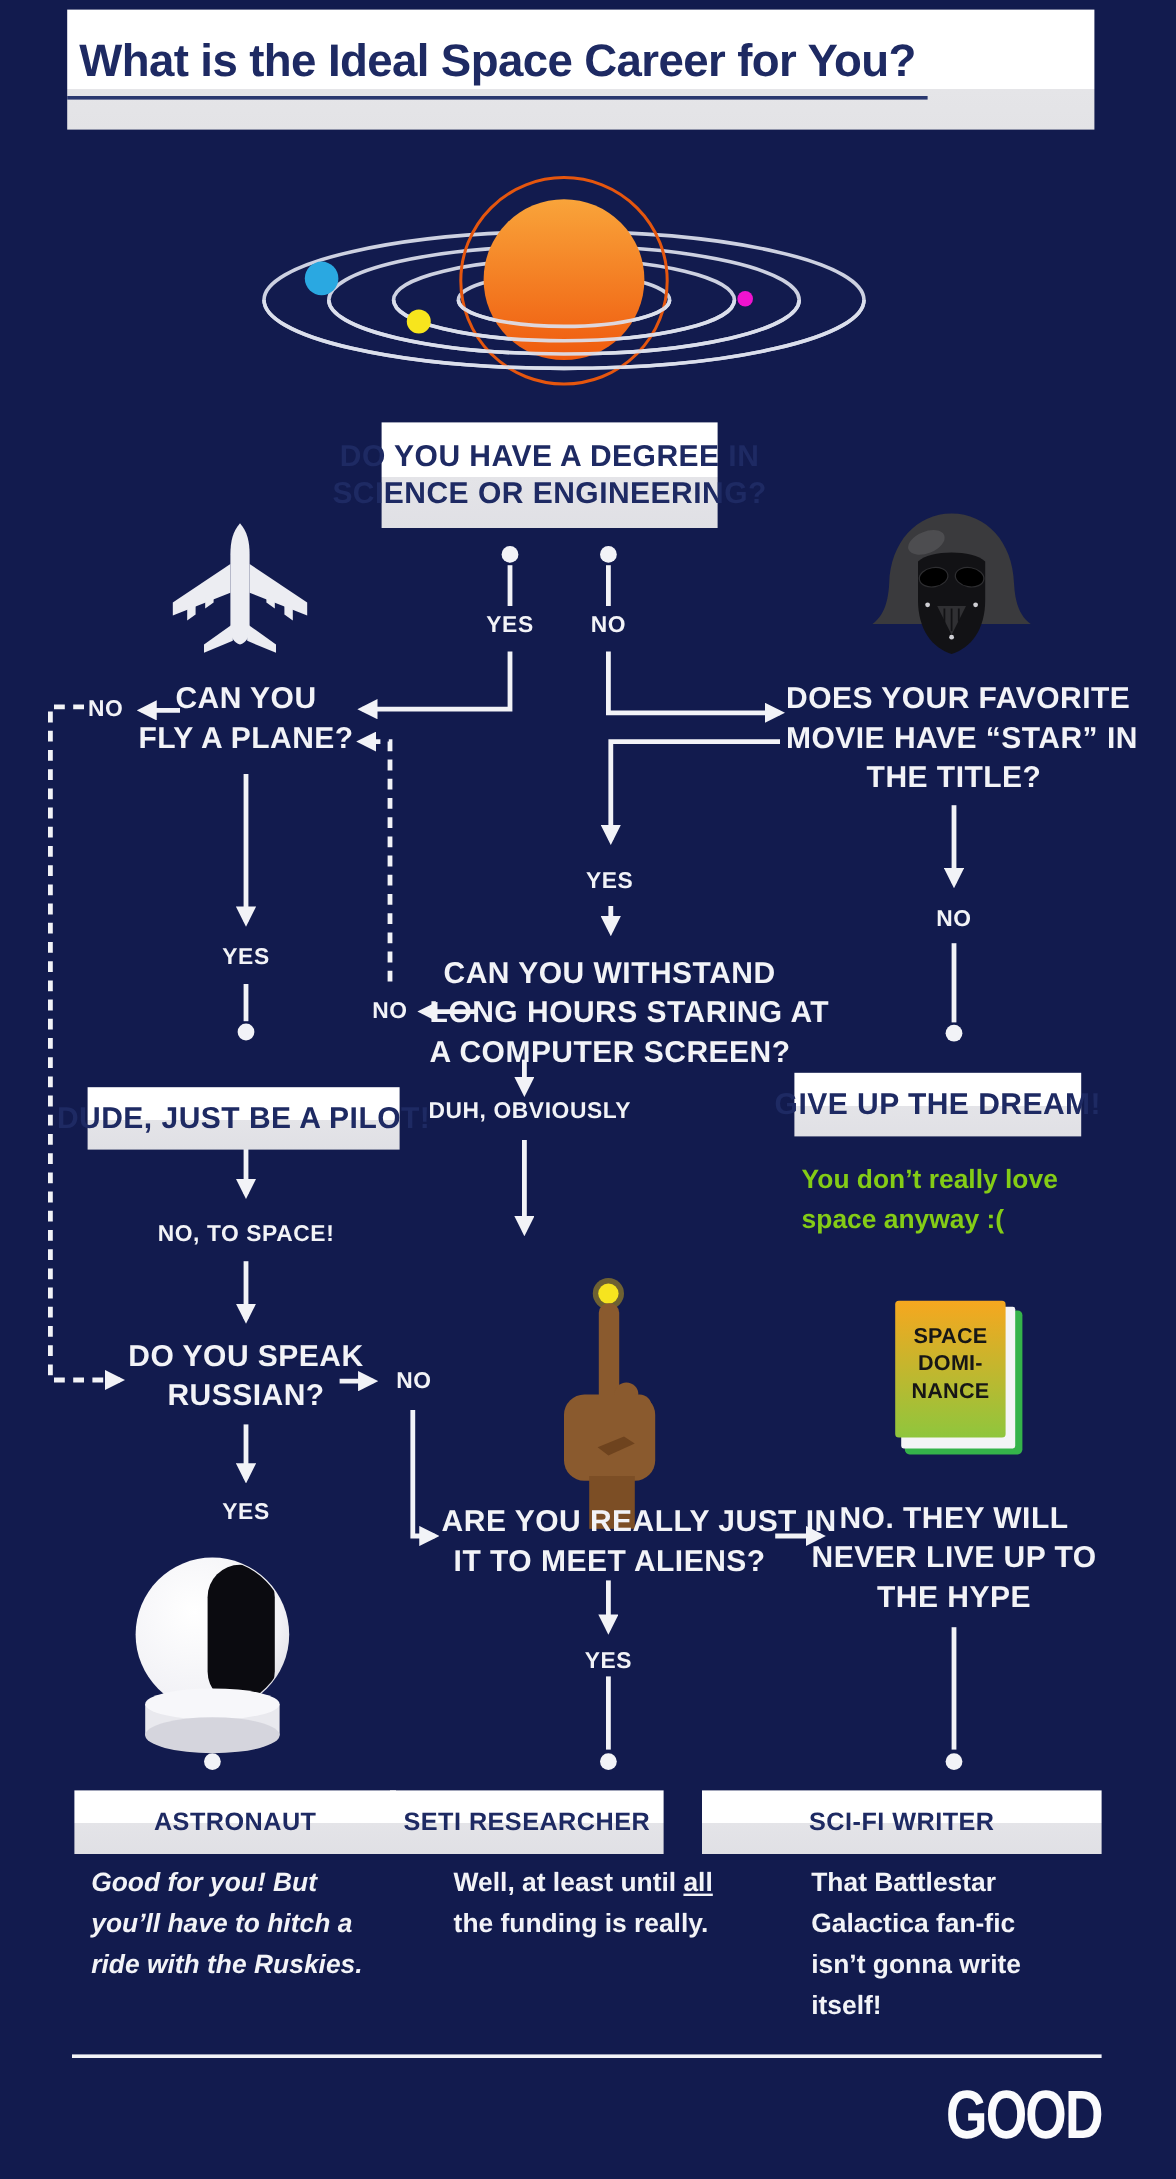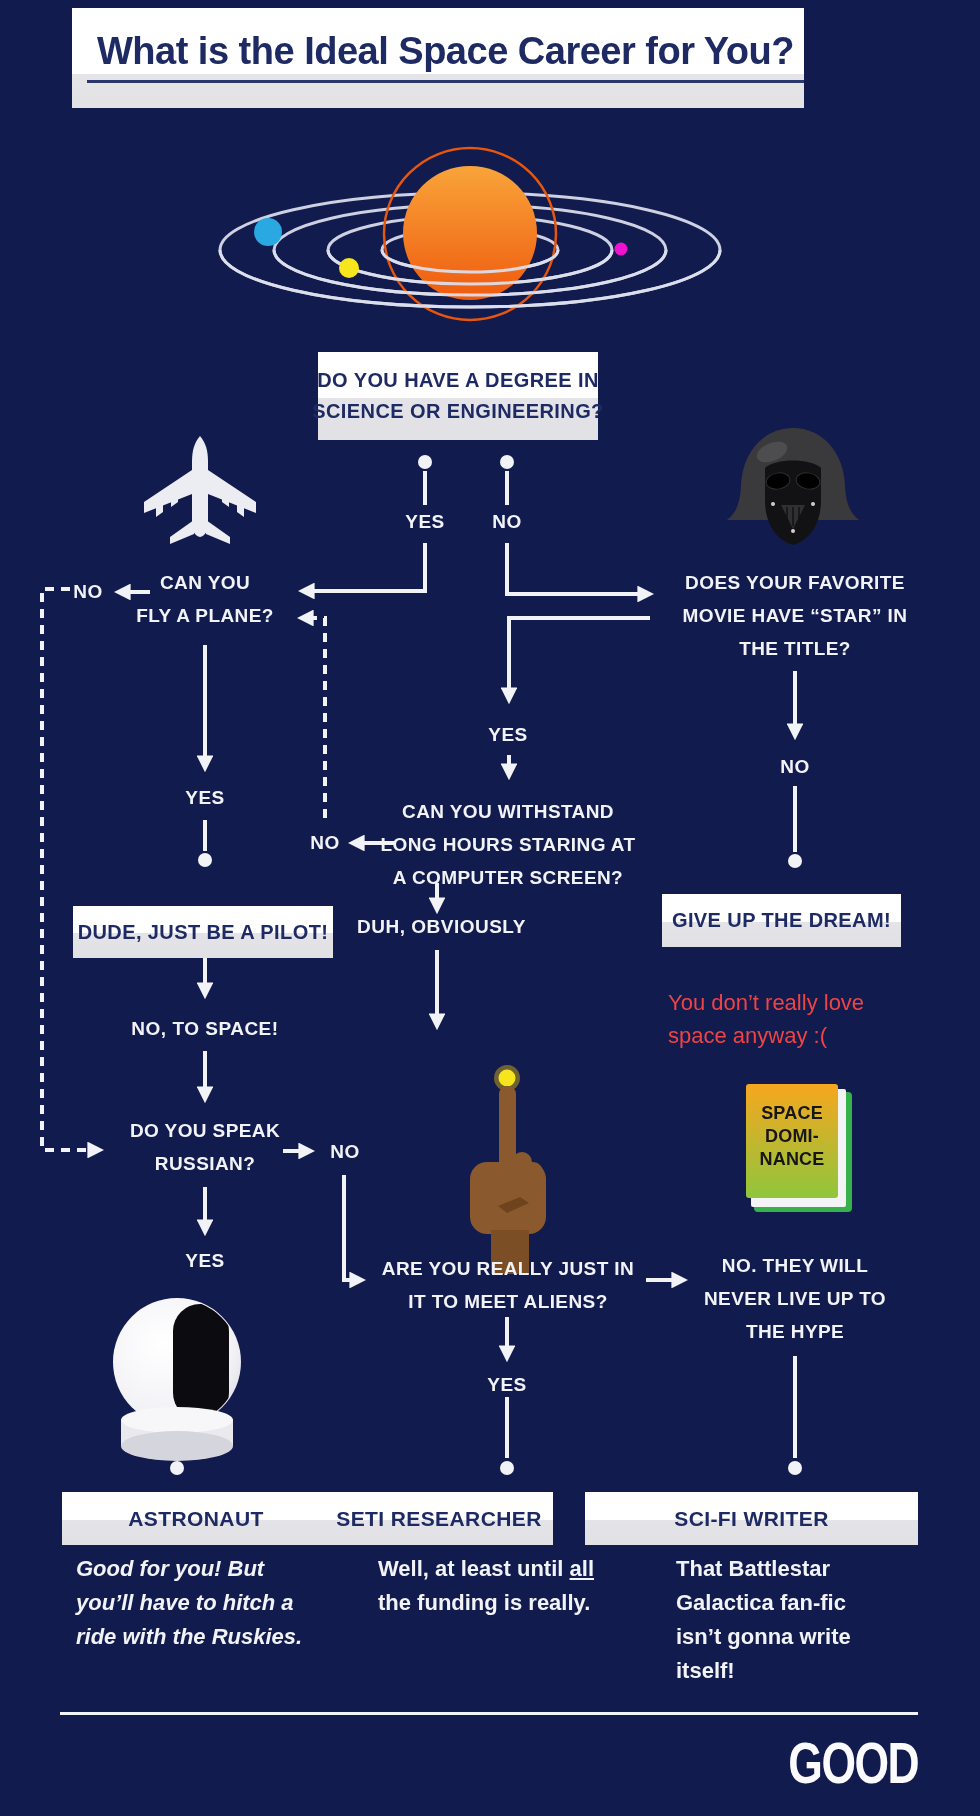--- a/index.html
+++ b/index.html
@@ -1,35 +1,35 @@
 <!DOCTYPE html>
 <html><head>
 <meta charset="utf-8">
 <style>
   html,body{margin:0;padding:0;background:#0c1340;}
   .stage{position:relative;width:980px;height:1816px;background:#121b4e;overflow:hidden;
          font-family:"Liberation Sans","DejaVu Sans",sans-serif;}
   .layer{position:absolute;left:0;top:0;}
-  .header{position:absolute;left:72px;top:8px;width:732px;height:100px;
+  .header{position:absolute;left:56px;top:8px;width:856px;height:100px;
           background:linear-gradient(180deg,#ffffff 0%,#ffffff 66%,#e5e5e8 66%,#e3e3e6 100%);
-          display:flex;justify-content:flex-end;align-items:flex-start;}
+          display:flex;justify-content:flex-start;align-items:flex-start;}
   .header h1{margin:22px 0 0 0;font-size:38px;font-weight:bold;color:#1e2a63;
              letter-spacing:-0.5px;padding:0 10px 7px 10px;border-bottom:3px solid #2a386f;
              white-space:nowrap;}
   .q{position:absolute;text-align:center;}
-  .q div{line-height:33px;font-size:19px;font-weight:bold;color:#f2f3f7;
+  .q div{line-height:33px;font-size:25px;font-weight:bold;color:#f2f3f7;
          letter-spacing:.4px;white-space:nowrap;}
   .lbl{position:absolute;color:#f2f3f7;font-weight:bold;font-size:19px;letter-spacing:.5px;
        text-align:center;white-space:nowrap;line-height:26px;}
   .wbox{position:absolute;background:linear-gradient(180deg,#ffffff 0%,#ffffff 52%,#e4e4e8 52%,#e0e0e5 100%);
-        color:#1e2a63;font-weight:bold;font-size:20px;letter-spacing:.4px;
+        color:#1e2a63;font-weight:bold;font-size:25px;letter-spacing:.4px;
         display:flex;align-items:center;justify-content:center;white-space:nowrap;}
   .desc{position:absolute;color:#f2f3f7;font-weight:bold;font-size:22px;line-height:34px;}
   .desc div{white-space:nowrap;}
-  .note{position:absolute;color:#ef4444;font-weight:normal;font-size:22px;line-height:33px;margin-top:20px;}
+  .note{position:absolute;color:#84cc16;font-weight:bold;font-size:22px;line-height:33px;}
   .note div{white-space:nowrap;}
   .booktxt{position:absolute;color:#161616;font-weight:bold;font-size:18px;line-height:23px;
            text-align:center;letter-spacing:.2px;}
   .divider{position:absolute;left:60px;top:1712px;width:858px;height:3px;background:#f2f3f7;}
   .brand{position:absolute;left:718px;top:1734px;width:200px;text-align:right;color:#fbfbfd;
          font-weight:bold;font-size:57px;letter-spacing:-2px;transform:scaleX(.78);
          transform-origin:100% 50%;line-height:58px;}
   .u{text-decoration:underline;margin-top:32px;}
 </style>
 </head>

